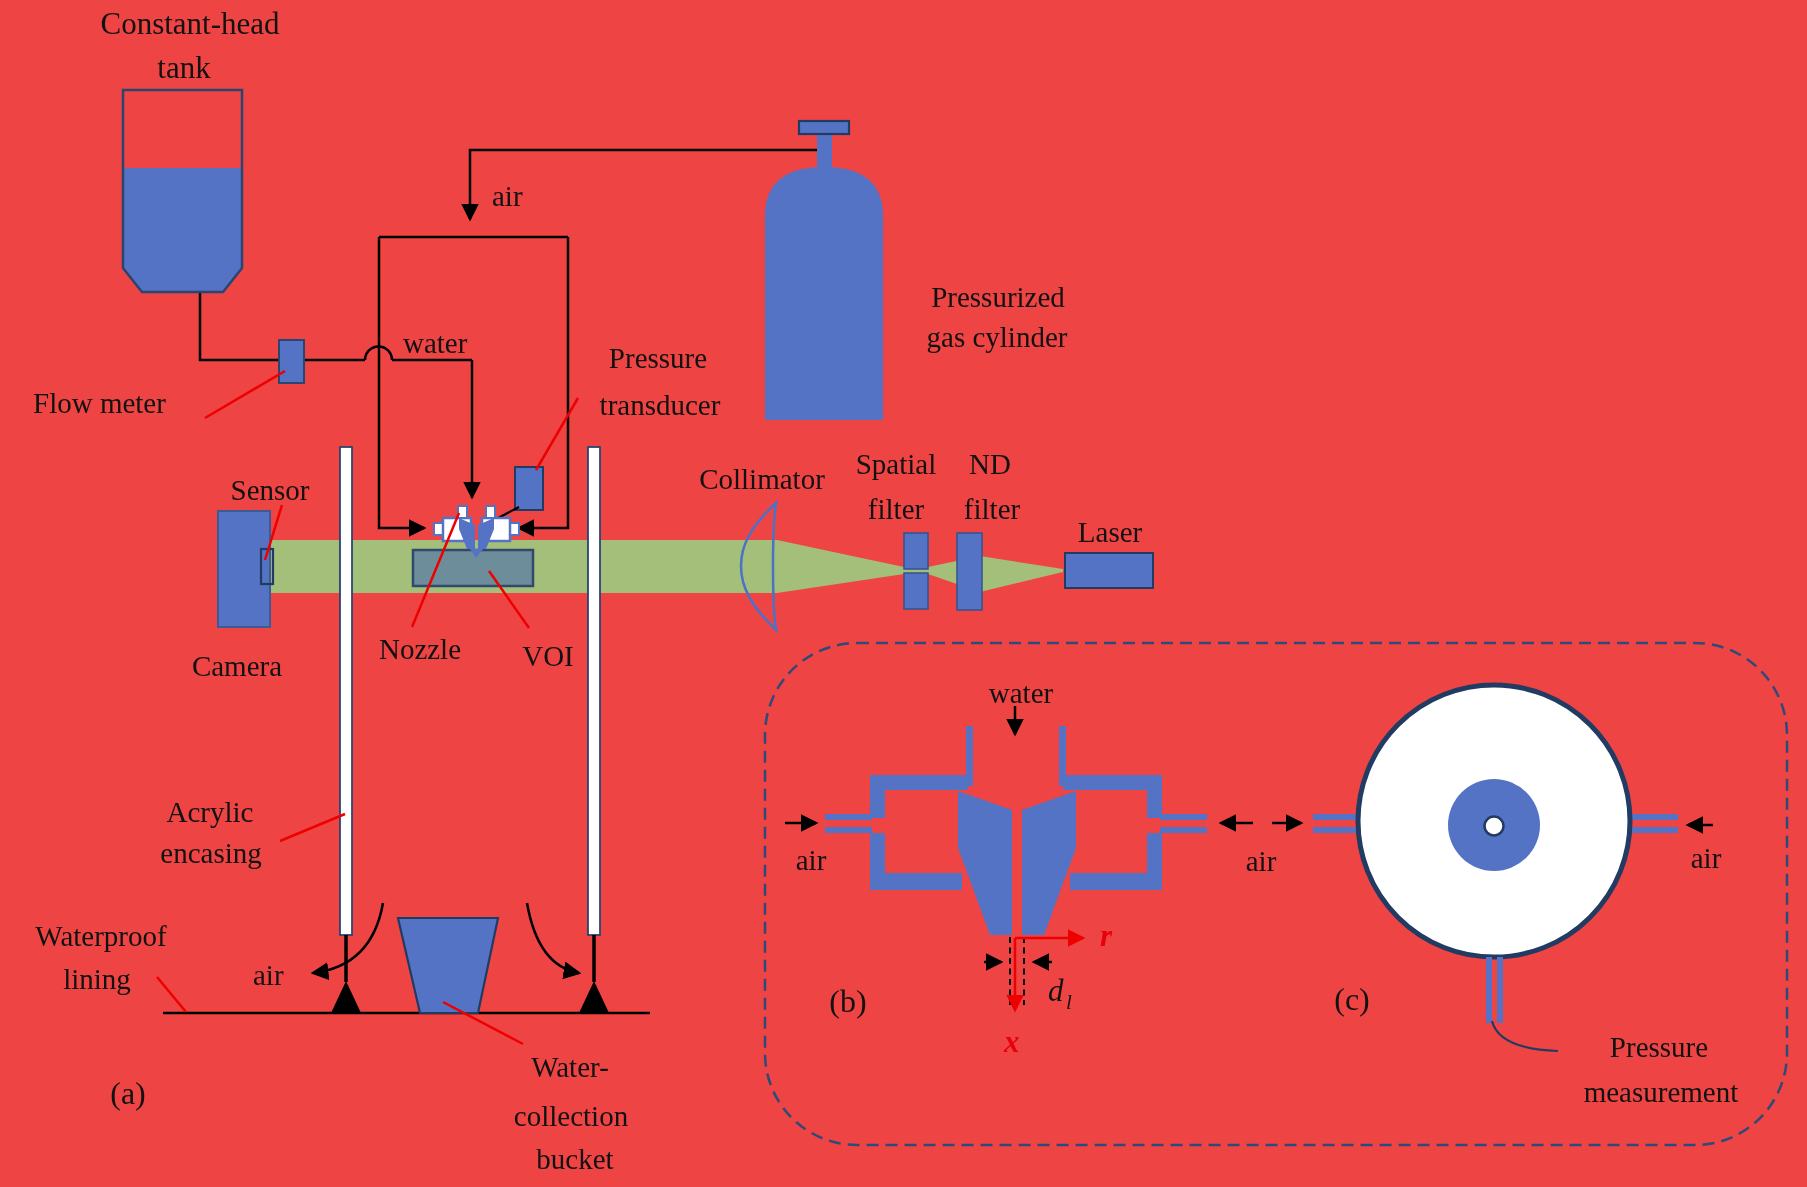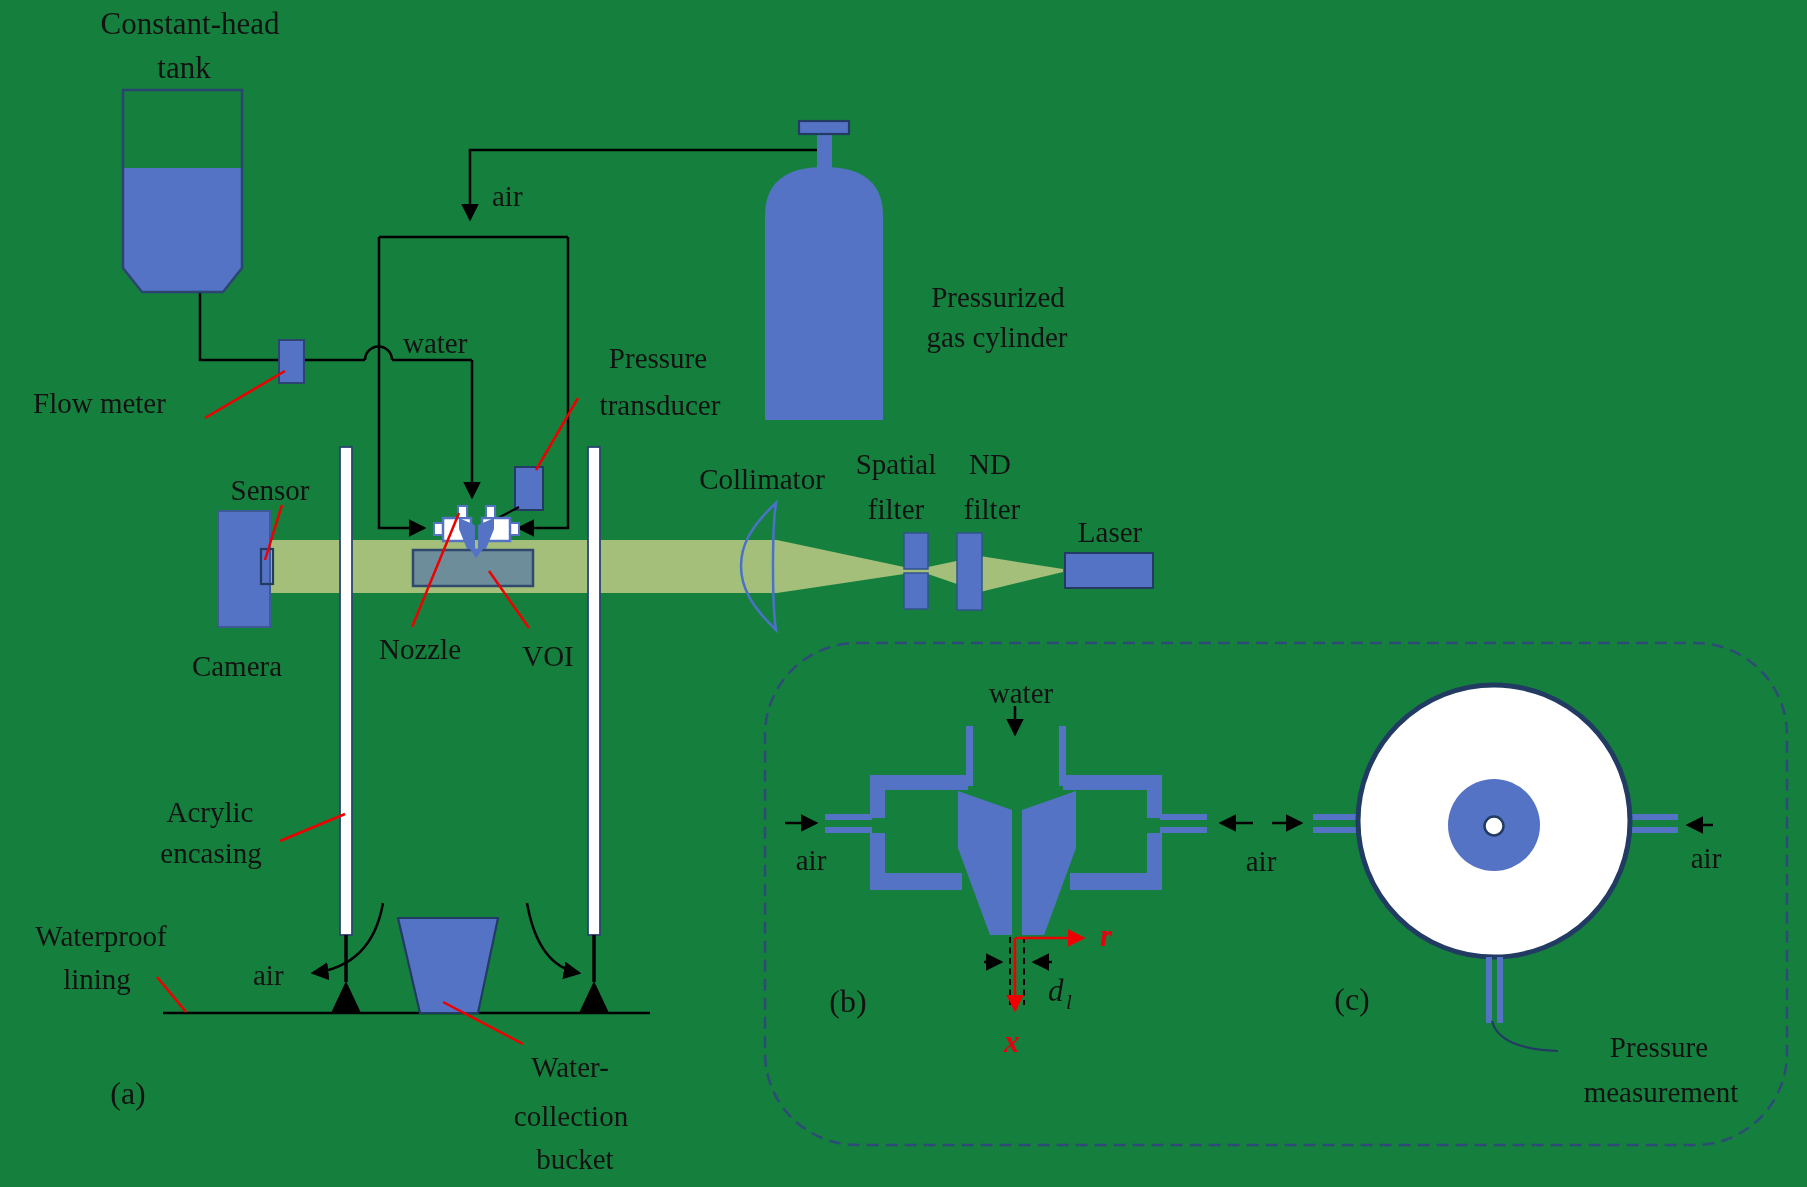--- a/index.html
+++ b/index.html
@@ -1,16 +1,16 @@
 <!DOCTYPE html>
 <html><head>
 <meta charset="utf-8">
 <style>
   html,body{margin:0;padding:0;background:#ffffff;}
-  .stage{position:relative;width:1807px;height:1187px;background:#15803d;overflow:hidden;
+  .stage{position:relative;width:1807px;height:1187px;background:#ef4444;overflow:hidden;
          font-family:"Liberation Serif","DejaVu Serif",serif;}
   svg{position:absolute;left:0;top:0;}
   text{font-family:"Liberation Serif","DejaVu Serif",serif;fill:#121212;}
   .lbl{font-size:29px;}
   .lbl-big{font-size:31px;}
   .tag{font-size:32px;}
   .math{font-style:italic;font-size:31px;}
   .math-sub{font-style:italic;font-size:21px;}
   .axis{font-style:italic;font-weight:bold;font-size:31px;fill:#e8000d;}
 </style>

